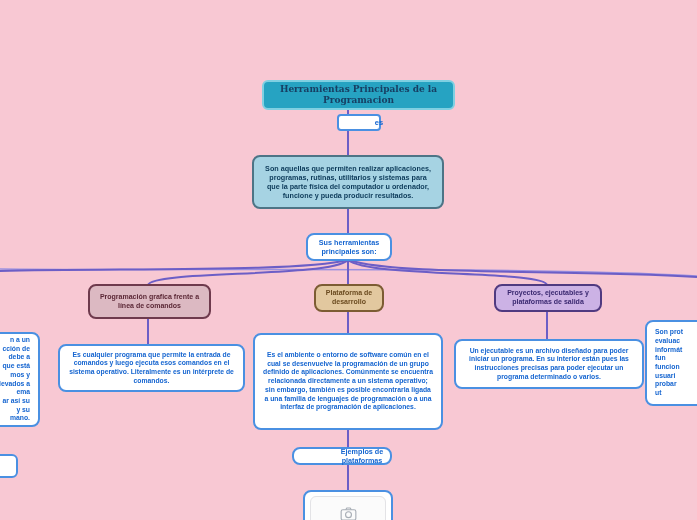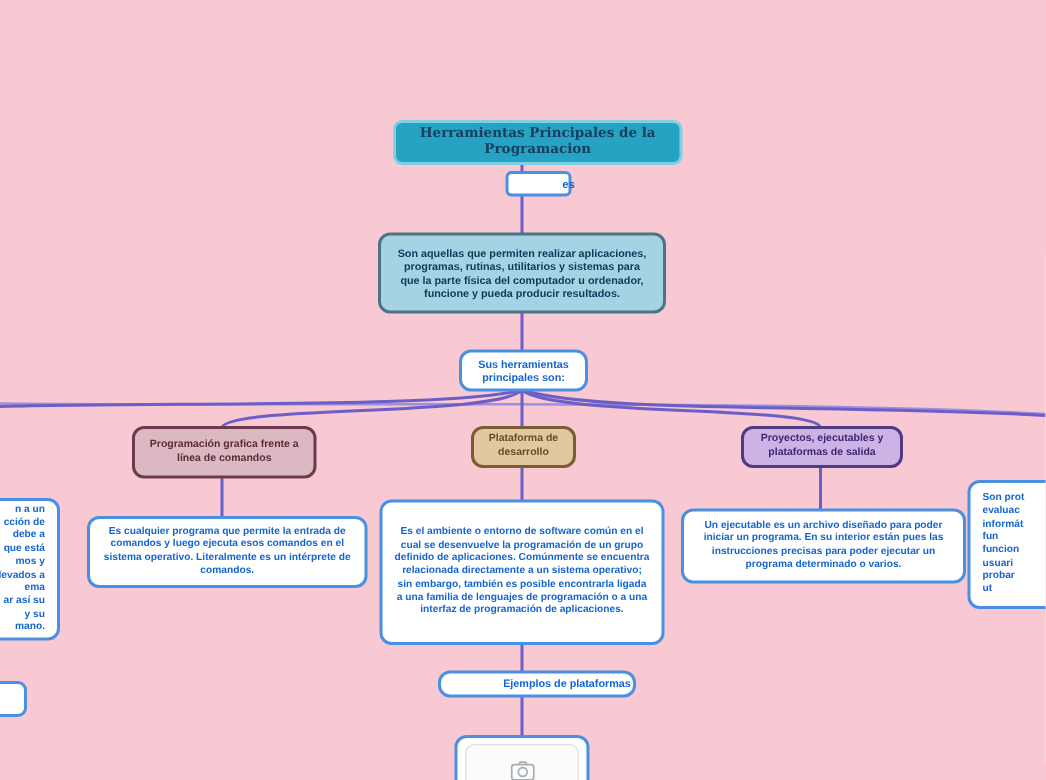--- a/index.html
+++ b/index.html
@@ -50,21 +50,21 @@
     left:-150px;top:332px;width:190px;height:95px;
     font-size:6.8px;padding:5px 8px;
     justify-content:flex-end;text-align:right;white-space:pre-line;
   }
   .n-right-partial{
     left:645px;top:320px;width:190px;height:86px;
     font-size:6.8px;padding:5px 8px;
     justify-content:flex-start;text-align:left;white-space:pre-line;
   }
   .n-sliver{left:-26px;top:454px;width:30px;height:24px;border-radius:6px;}
-  .n-ex{left:292px;top:447px;width:132px;height:18px;font-size:7.2px;}
+  .n-ex{left:292px;top:447px;width:100px;height:18px;font-size:7.2px;}
   .n-img{left:303px;top:490px;width:90px;height:48px;padding:5px;}
   .img-ph{
     width:100%;height:100%;
     background:#fbfbfb;border:1px solid #e3e3e6;border-radius:6px;
     display:flex;align-items:center;justify-content:center;color:#a7adb5;
   }
 </style>
 </head>
 <body>
 

